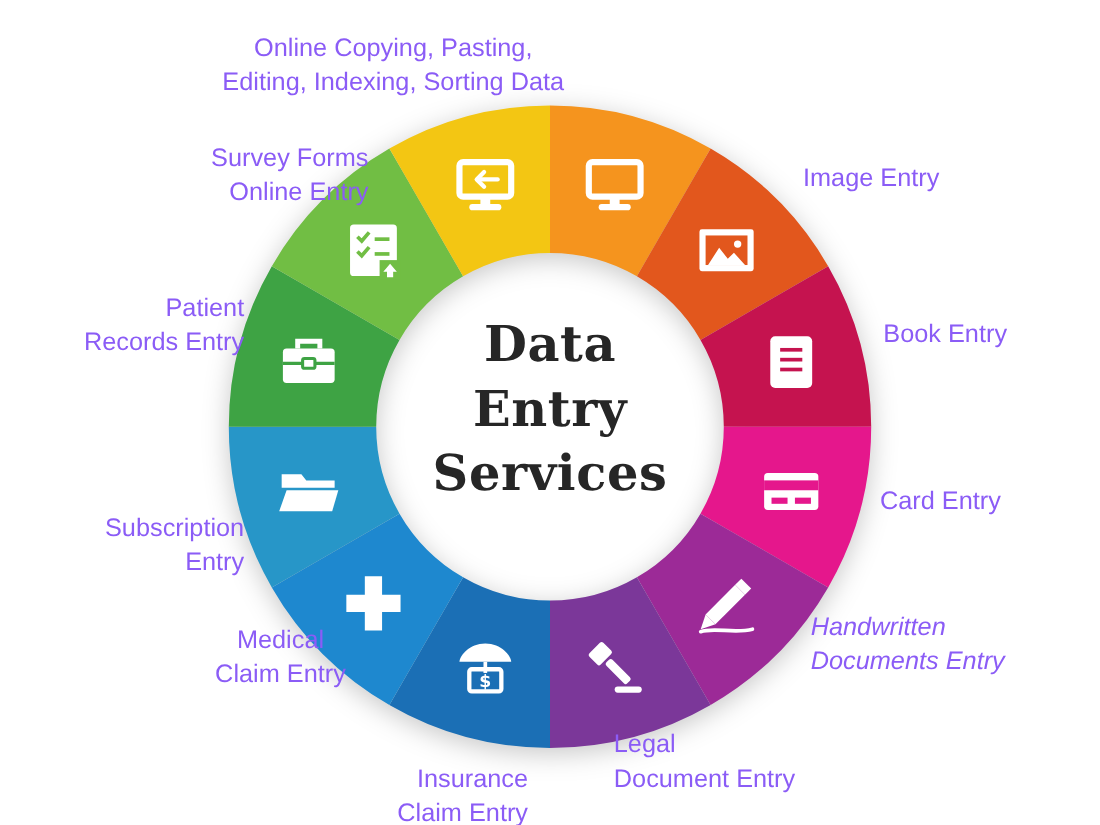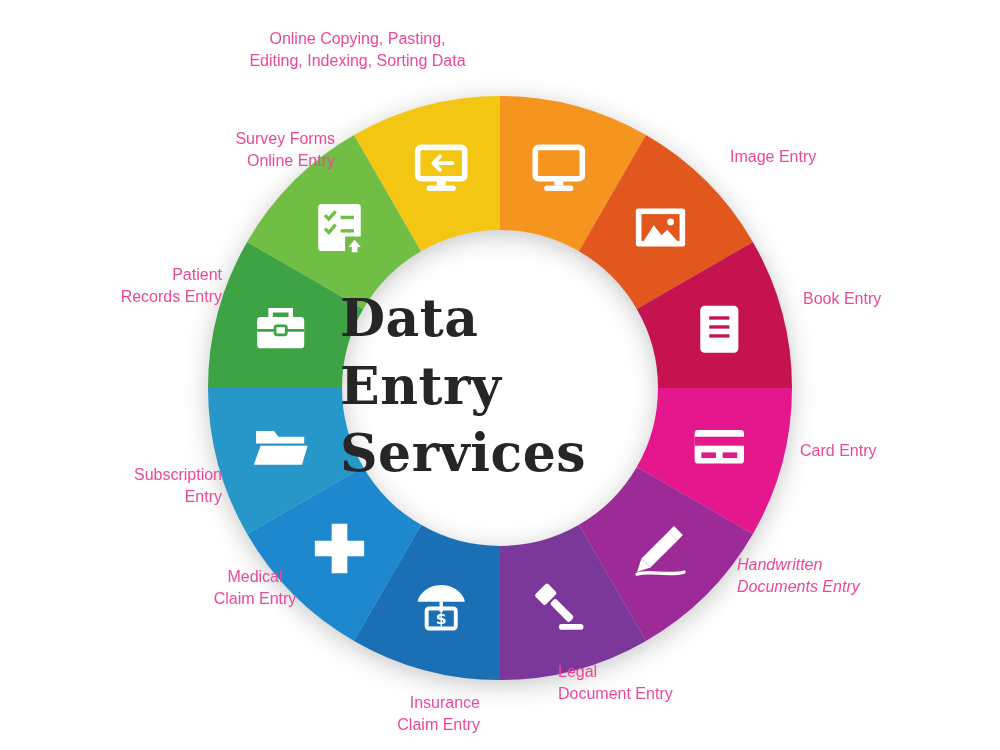--- a/index.html
+++ b/index.html
@@ -1,37 +1,37 @@
 <!DOCTYPE html>
 <html><head>
 <meta charset="utf-8">
 <style>
   html,body{margin:0;padding:0;background:#ffffff;}
   #stage{position:relative;width:1000px;height:750px;background:#ffffff;overflow:hidden;
          font-family:"Liberation Sans",sans-serif;}
   #wheel-svg{position:absolute;left:0;top:0;width:1000px;height:750px;
              filter:drop-shadow(0 5px 12px rgba(0,0,0,.22));}
-  .seg-label{position:absolute;white-space:pre-line;color:#ec4899;
-             font-size:16px;line-height:1.35;}
+  .seg-label{position:absolute;white-space:pre-line;color:#8b5cf6;
+             font-size:23px;line-height:1.35;}
   .lbl-copying{left:185px;top:28px;width:345px;text-align:center;}
   .lbl-products{left:548px;top:28px;width:340px;text-align:left;}
   .lbl-image{left:730px;top:146px;}
   .lbl-book{left:803px;top:288px;}
   .lbl-card{left:800px;top:440px;}
   .lbl-handwritten{left:737px;top:554px;width:230px;font-style:italic;}
   .lbl-legal{left:558px;top:661px;width:230px;}
   .lbl-insurance{left:300px;top:656px;width:180px;text-align:right;margin-top:36px;}
   .lbl-medical{left:170px;top:566px;width:170px;text-align:center;}
   .lbl-subscription{left:60px;top:424px;width:162px;text-align:right;margin-top:40px;}
   .lbl-patient{left:60px;top:264px;width:162px;text-align:right;}
   .lbl-survey{left:140px;top:128px;width:195px;text-align:right;}
-  .center-title{position:absolute;left:340px;top:284px;width:320px;
+  .center-title{position:absolute;left:340px;top:284px;width:320px;text-align:center;
                 white-space:pre-line;color:#262626;
                 font-family:"DejaVu Serif",serif;font-weight:700;
-                font-size:52px;line-height:1.3;letter-spacing:.5px;}
+                font-size:45px;line-height:1.3;letter-spacing:.5px;}
 </style>
 </head>
 <body>
 
 <div id="stage">
 
   <svg id="wheel-svg" viewBox="0 0 1000 750" xmlns="http://www.w3.org/2000/svg">
       <path d="M 500.0 96.0 A 292 292 0 0 1 646.0 135.1 L 579.0 251.2 A 158 158 0 0 0 500.0 230.0 Z" fill="#F5941E"></path>
       <g transform="translate(558.8 168.7) scale(1.12)">
     <rect x="-21" y="-19" width="42" height="28" rx="3" fill="none" stroke="#fff" stroke-width="5"></rect>

